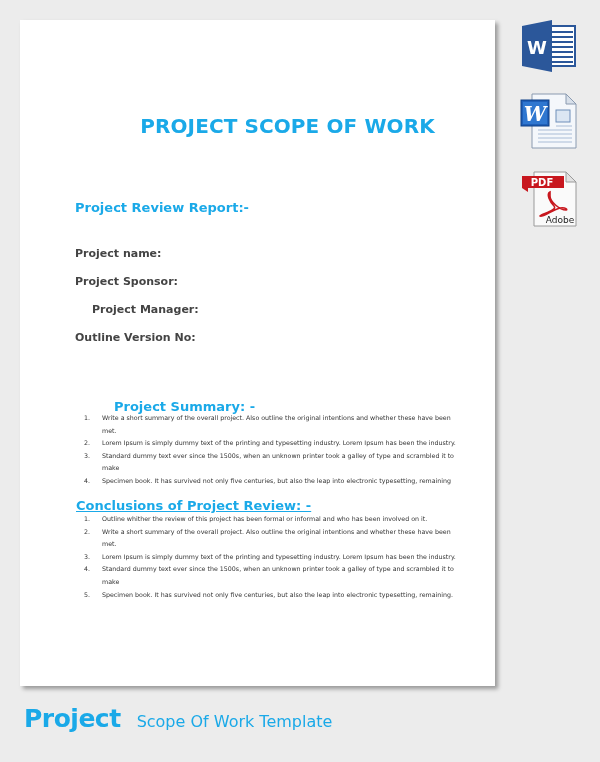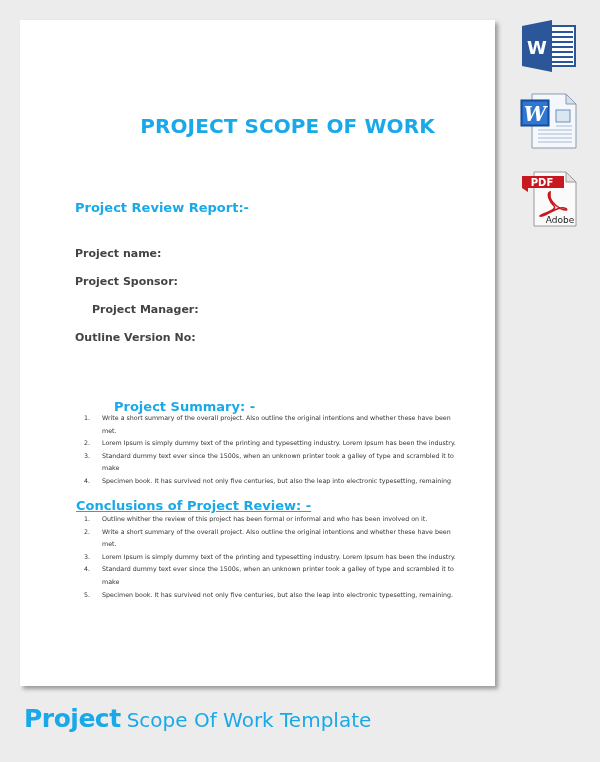--- a/index.html
+++ b/index.html
@@ -36,21 +36,21 @@
     }
     ol.list li { display: flex; line-height: 12.6px; }
     ol.list li .num { width: 26px; flex: 0 0 26px; padding-left: 8px; box-sizing: border-box; }
     ol.list li .txt { flex: 1; }
     .icon { position: absolute; }
     .footer-title {
       position: absolute; left: 24px; top: 704px; color: #1aa9e8; white-space: nowrap;
       font-family: "DejaVu Sans", sans-serif;
     }
     .footer-title .strong { font-size: 25px; font-weight: bold; letter-spacing: -0.5px; }
-    .footer-title .light { font-size: 20px; font-weight: normal; margin-left: 6px; }
+    .footer-title .light { font-size: 16px; font-weight: normal; margin-left: 16px; }
   </style>
 </head>
 <body>
 
 <div class="paper">
   <div class="doc-title">PROJECT SCOPE OF WORK</div>
 
   <div class="section-heading" style="left:55px; top:180px;">Project Review Report:-</div>
 
   <div class="field" style="top:227px;">Project name:</div>

